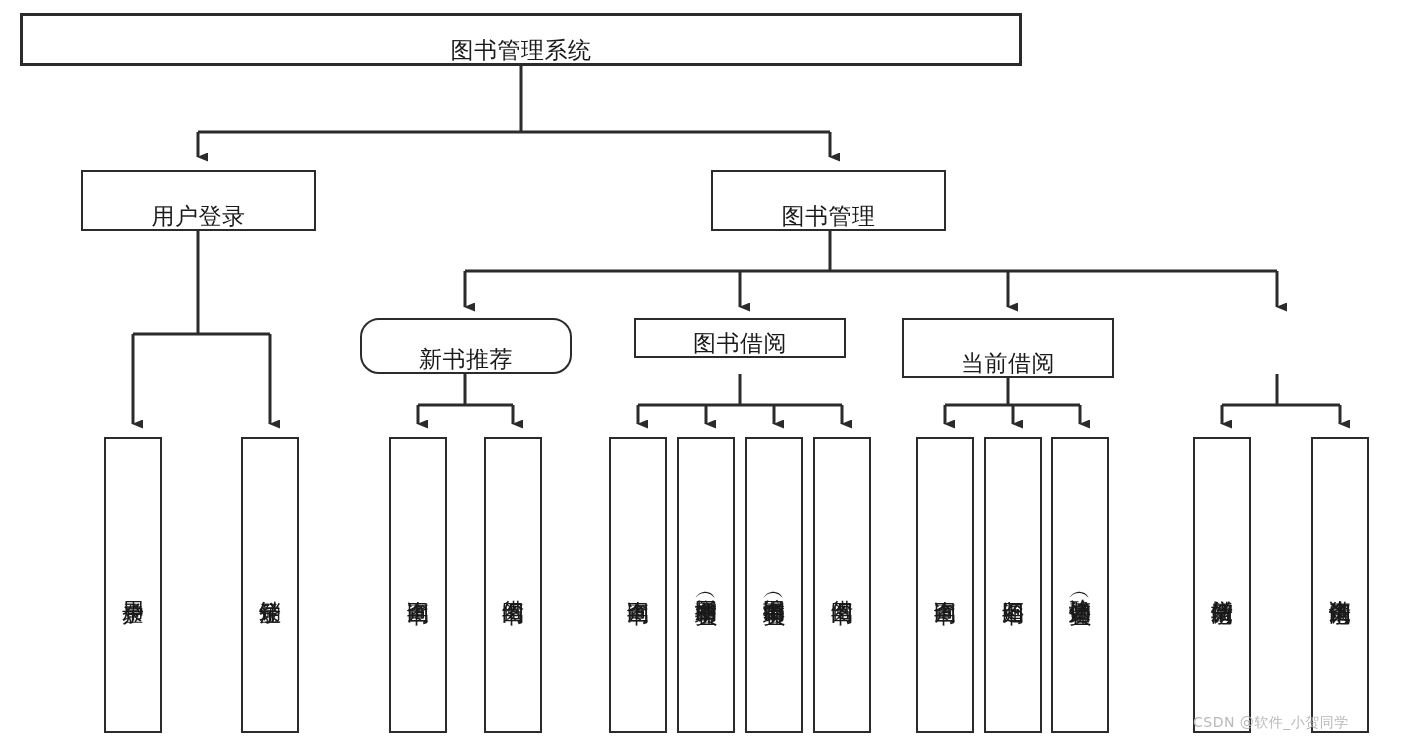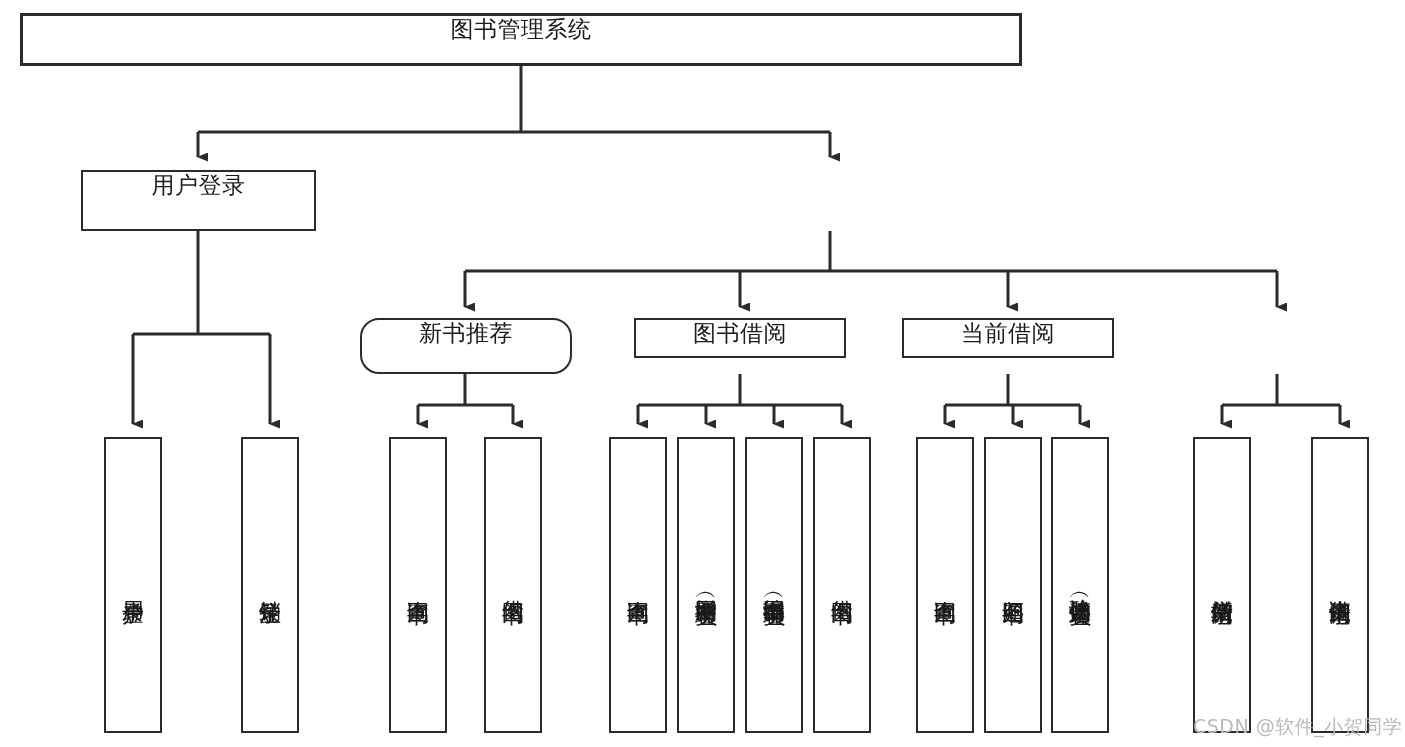--- a/index.html
+++ b/index.html
@@ -24,21 +24,21 @@
     width: 1405px;
     height: 747px;
     pointer-events: none;
   }
   .node {
     position: absolute;
     box-sizing: border-box;
     background: #ffffff;
     border: 2.5px solid #2b2b2b;
     display: flex;
-    align-items: flex-start;
+    align-items: flex-end;
     justify-content: center;
     color: #1a1a1a;
   }
   .node.level-0 {
     border-width: 3px;
   }
   .node-label {
     font-size: 23px;
     line-height: 1.15;
     letter-spacing: 0.5px;
@@ -54,21 +54,21 @@
     text-orientation: upright;
     font-size: 22px;
     line-height: 1.18;
     letter-spacing: 1px;
     white-space: normal;
     max-height: 268px;
     text-align: center;
   }
   .watermark {
     position: absolute;
-    font-size: 19px;
+    font-size: 14px;
     color: #b9b9b9;
     white-space: nowrap;
     letter-spacing: 0.5px;
   }
 </style>
 </head>
 <body>
 
 <div id="diagram-root">
 
@@ -122,28 +122,31 @@
     </g>
   </svg>
 
   <div class="node level-0" style="left:20px; top:13px; width:1002px; height:53px;">
     <span class="node-label">图书管理系统</span>
   </div>
 
   <div class="node level-1" style="left:81px; top:170px; width:235px; height:61px;">
     <span class="node-label">用户登录</span>
   </div>
+  <div class="node level-1" style="left:711px; top:170px; width:235px; height:61px;">
+    <span class="node-label">图书管理</span>
+  </div>
 
   <div class="node level-2" style="left:360px; top:318px; width:212px; height:56px;border-radius:19px;">
     <span class="node-label">新书推荐</span>
   </div>
   <div class="node level-2" style="left:634px; top:318px; width:212px; height:40px;">
     <span class="node-label">图书借阅</span>
   </div>
-  <div class="node level-2" style="left:902px; top:318px; width:212px; height:40px;">
+  <div class="node level-2" style="left:902px; top:318px; width:212px; height:60px;">
     <span class="node-label">当前借阅</span>
   </div>
 
   <div class="node leaf" style="left:104px; top:437px; width:58px; height:296px;">
     <span class="node-label">用户登录</span>
   </div>
   <div class="node leaf" style="left:241px; top:437px; width:58px; height:296px;">
     <span class="node-label">注销登录</span>
   </div>
 

